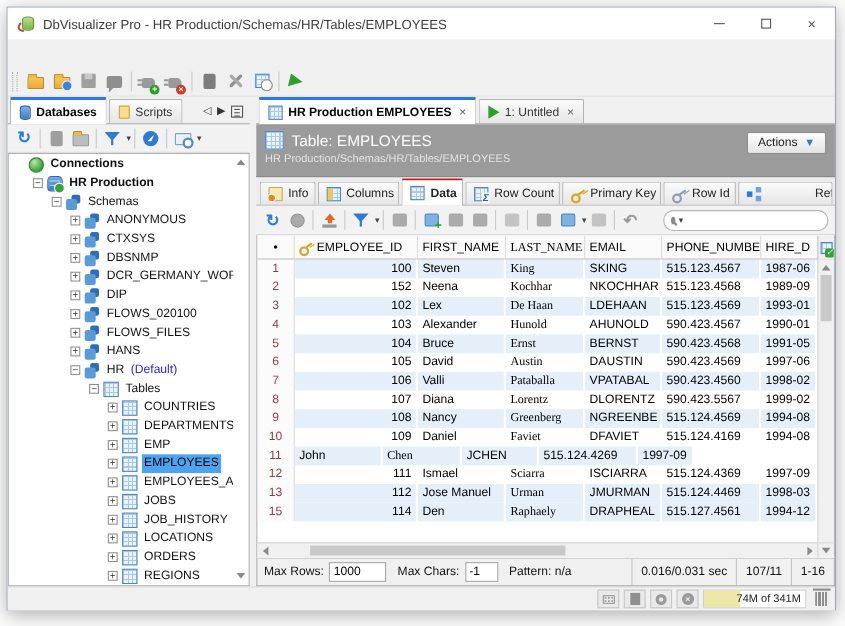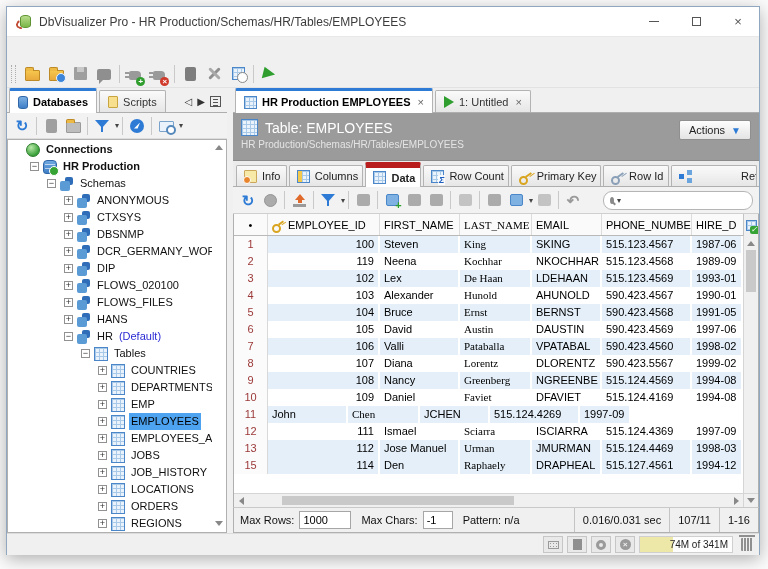--- a/index.html
+++ b/index.html
@@ -128,21 +128,21 @@
   .obj-grid-ic { width:17px; height:17px; margin-right:7px; }
   .obj-title { font-size:14px; font-weight:normal; color:#fff; }
   .obj-path { font-size:10px; color:#e4e4e4; margin-top:3px; }
   .actions-btn { position:absolute; right:8px; top:7px; height:20px; padding:0 9px; background:linear-gradient(#fdfdfd,#e4e4e4);
                  border:1px solid #8f8f8f; border-radius:2px; font-size:11px; color:#222; display:flex; align-items:center; gap:6px; }
   .actions-caret { color:#2e7bd6; font-size:10px; }
 
   .subtabs { height:26px; background:#ececec; display:flex; align-items:flex-end; border-bottom:1px solid #aeaeae; padding-left:3px; }
   .stab { height:21px; display:flex; align-items:center; padding:0 7px; margin-right:2px; font-size:11px; color:#222;
           border:1px solid #b3b3b3; border-bottom:none; border-radius:2px 2px 0 0; background:linear-gradient(#fafafa,#e6e6e6); white-space:nowrap; overflow:hidden; }
-  .stab.active { background:#fff; border-top:6px solid #b91c1c; font-weight:bold; height:25px; margin-bottom:-1px; }
+  .stab.active { background:#fff; border-top:2px solid #b91c1c; font-weight:bold; height:25px; margin-bottom:-1px; }
   .stab:last-of-type { max-width:86px;gap:44px; }
   .stabicon { width:13px; height:13px; margin-right:5px; position:relative; flex:0 0 13px; }
   .sti-data,.sti-columns,.sti-rowcount { border:1px solid #4a86c8; background-color:#eaf2fb;
              background-image:repeating-linear-gradient(to right,#a9c9e8 0 1px,transparent 1px 4px),
                               repeating-linear-gradient(to bottom,#a9c9e8 0 1px,transparent 1px 4px); }
   .sti-columns::after { content:''; position:absolute; left:0; top:0; width:4px; height:11px; background:#f2c94c; }
   .sti-rowcount::after { content:'\03a3'; position:absolute; right:-2px; bottom:-3px; font-size:9px; font-weight:bold; color:#1f5fbf; background:rgba(255,255,255,.85); padding:0 1px; }
   .sti-info { background:#f7e9a8; border:1px solid #caa75a; border-radius:1px; }
   .sti-info::after { content:''; position:absolute; left:-2px; bottom:-2px; width:6px; height:6px; background:#e8842c; border-radius:50%; border:1px solid #fff; }
   .sti-keygold::before { content:''; position:absolute; left:0; top:6px; width:5px; height:5px; border:2px solid #d9a520; border-radius:50%; transform:rotate(0); }
@@ -623,21 +623,21 @@
               <div class="gcell c0 rownum">1</div>
               <div class="gcell c1">100</div>
               <div class="gcell c2">Steven</div>
               <div class="gcell c3">King</div>
               <div class="gcell c4">SKING</div>
               <div class="gcell c5">515.123.4567</div>
               <div class="gcell c6">1987-06</div>
             </div>
             <div class="grow">
               <div class="gcell c0 rownum">2</div>
-              <div class="gcell c1">119</div>
+              <div class="gcell c1">152</div>
               <div class="gcell c2">Neena</div>
               <div class="gcell c3">Kochhar</div>
               <div class="gcell c4">NKOCHHAR</div>
               <div class="gcell c5">515.123.4568</div>
               <div class="gcell c6">1989-09</div>
             </div>
             <div class="grow alt">
               <div class="gcell c0 rownum">3</div>
               <div class="gcell c1">102</div>
               <div class="gcell c2">Lex</div>

